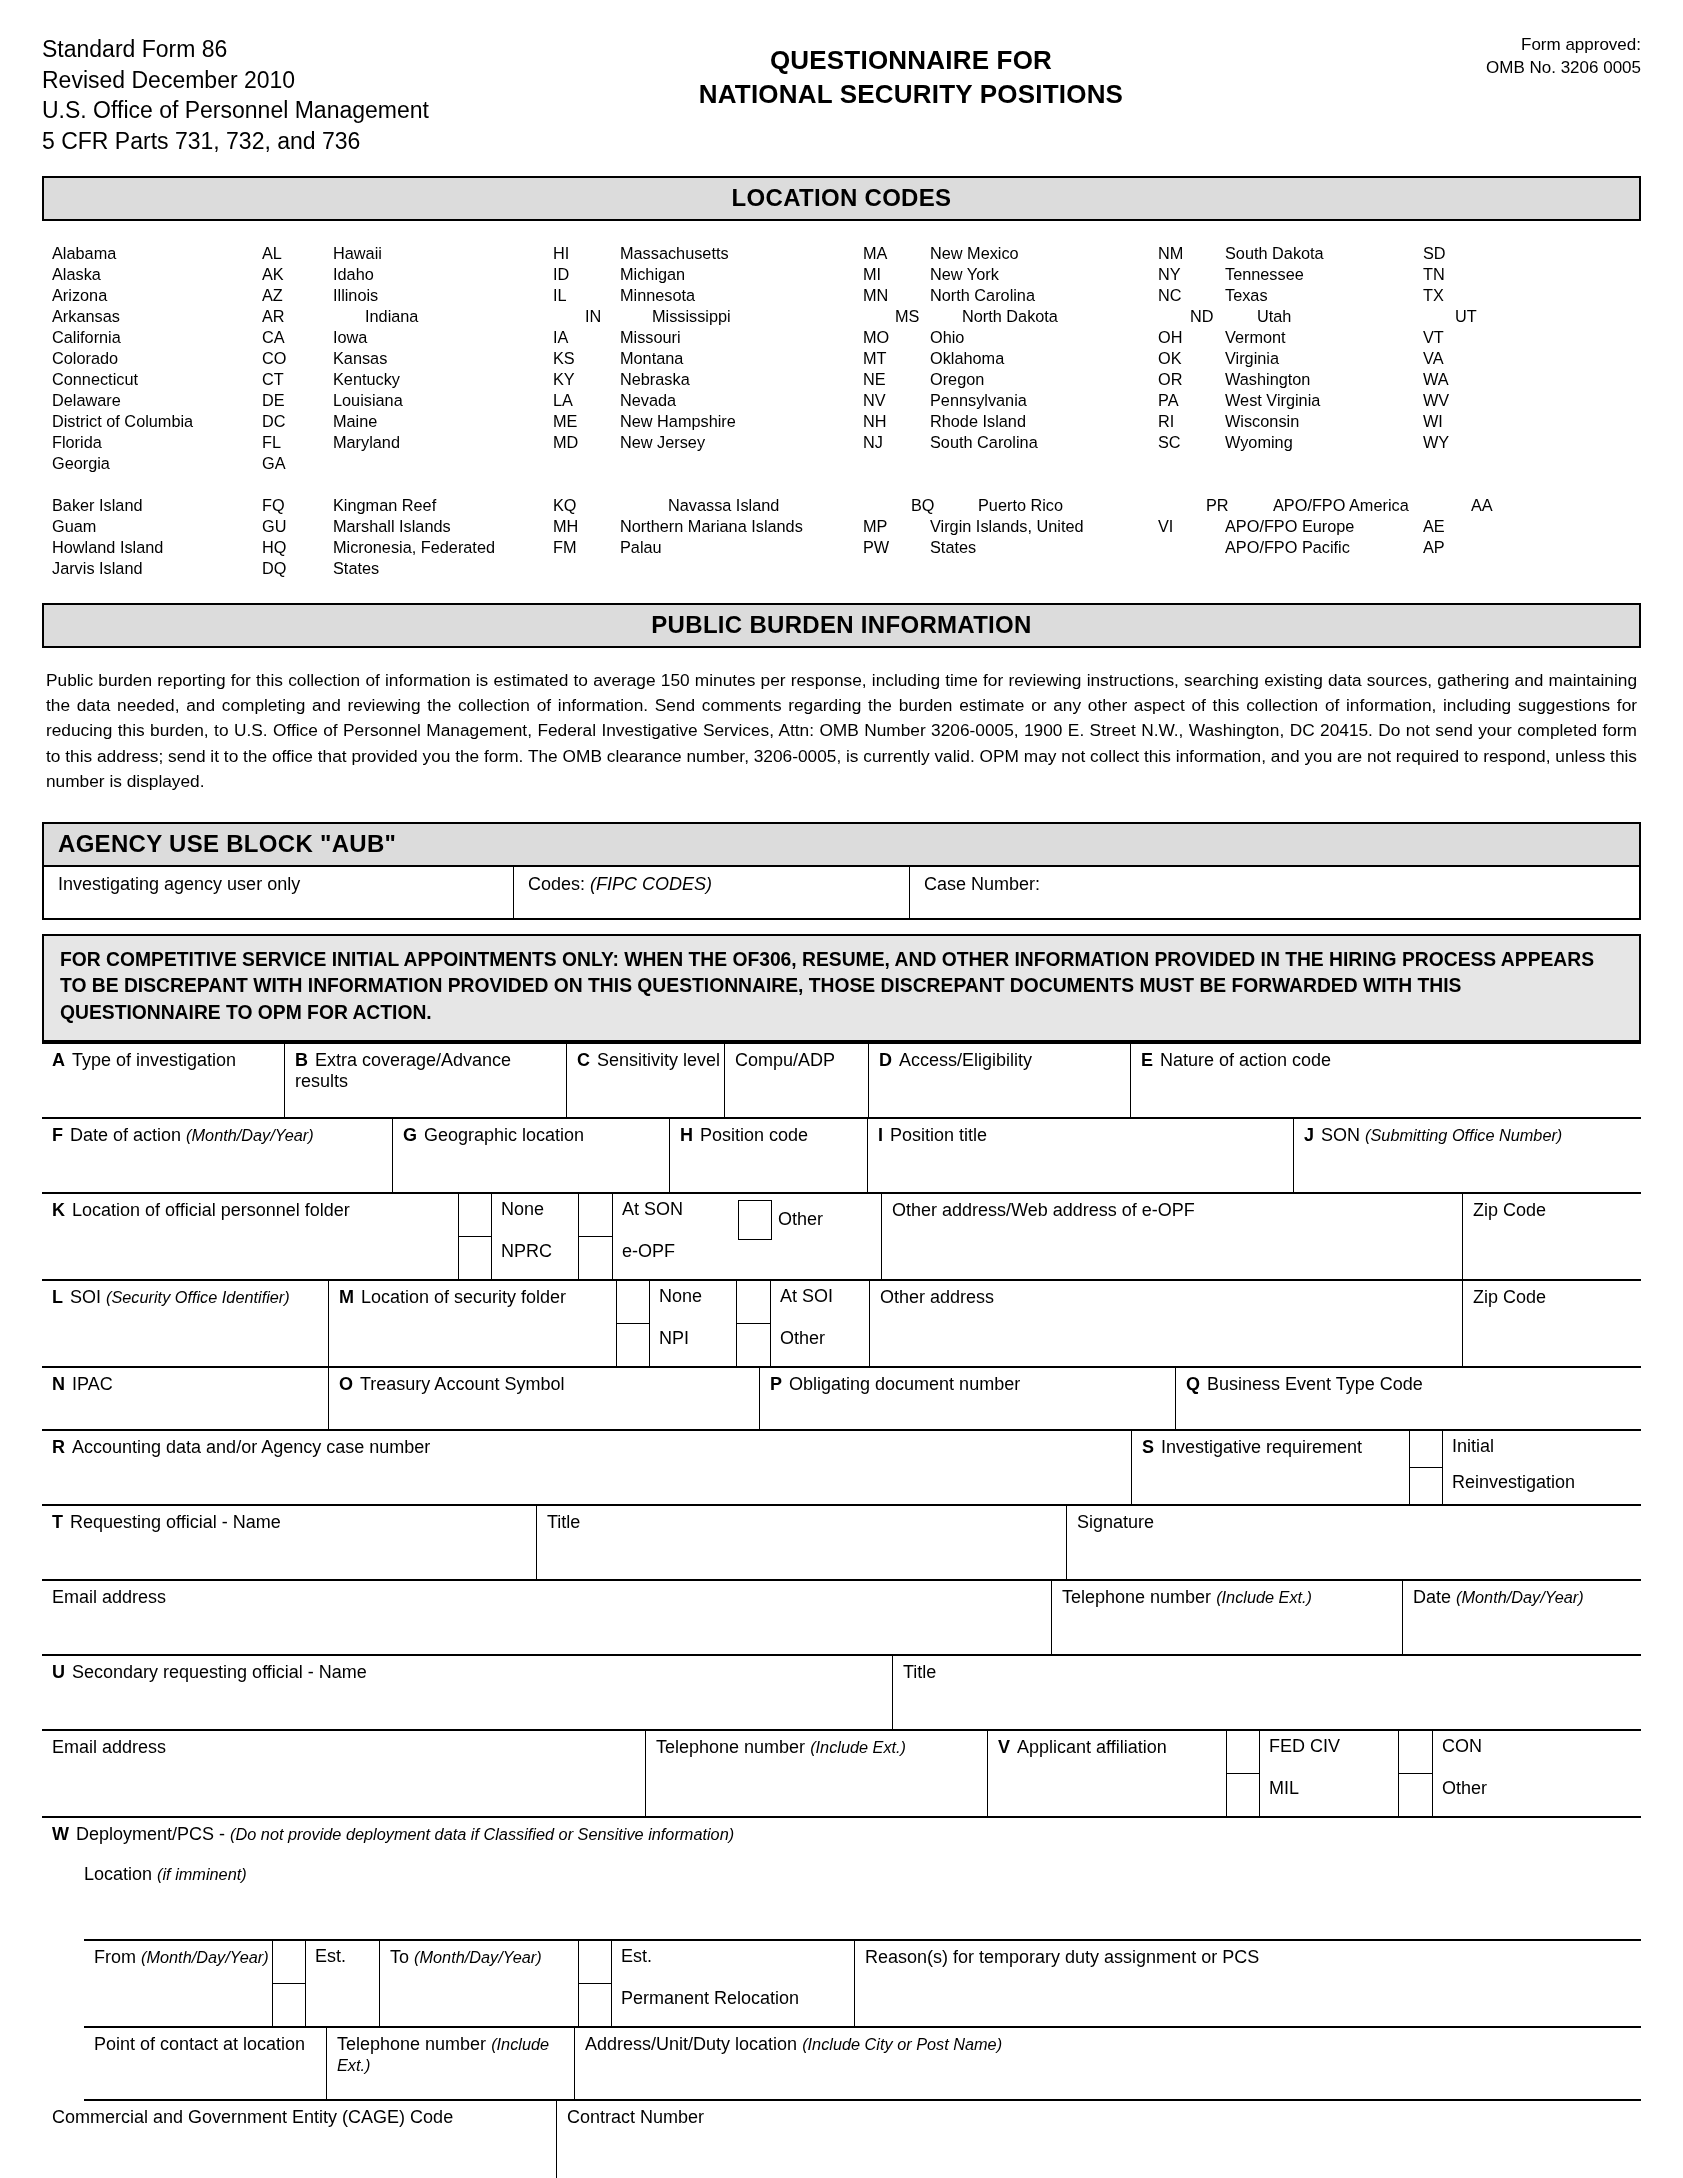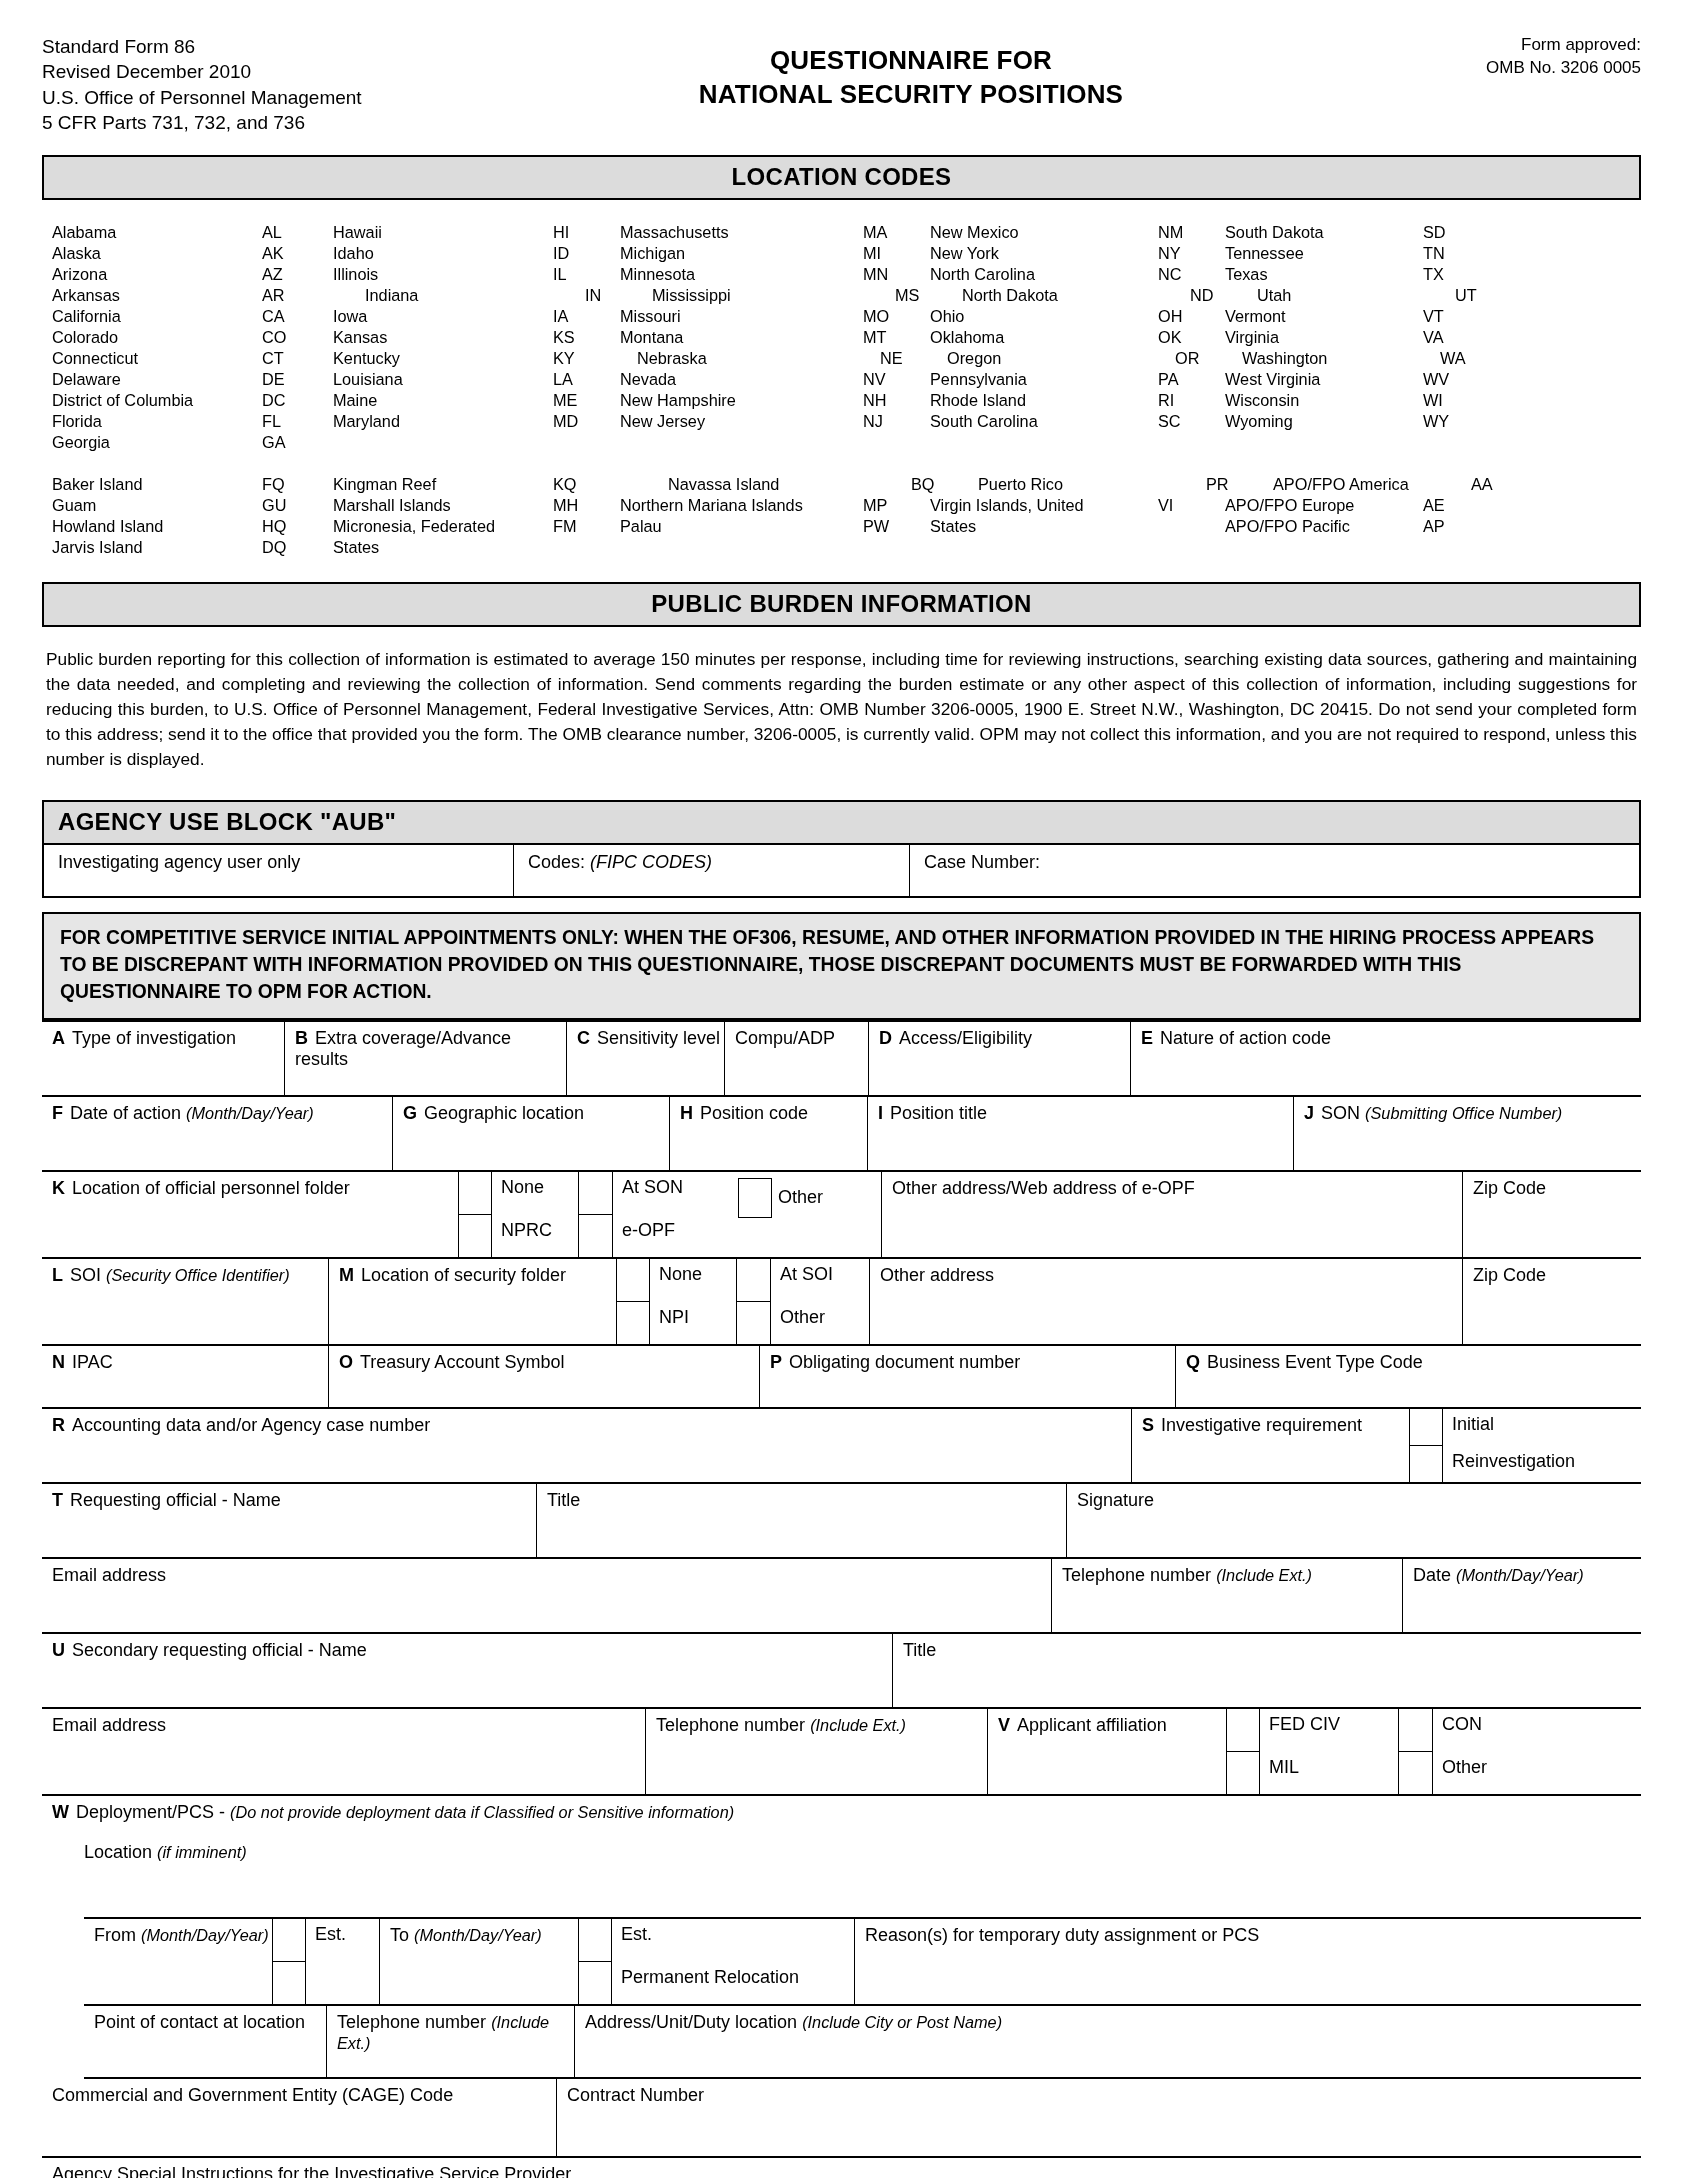--- a/index.html
+++ b/index.html
@@ -8,21 +8,21 @@
     width:1683px; height:2178px;
     background:#ffffff;
     font-family:"Liberation Sans", sans-serif;
     color:#000;
     -webkit-font-smoothing:antialiased;
   }
   .page { width:1683px; height:2178px; position:relative; padding:34px 42px 0 42px; }
 
   
   .hdr { display:flex; align-items:flex-start; }
-  .hdr-left { width:416px; font-size:19px; line-height:1.33; }
+  .hdr-left { width:416px; font-size:23px; line-height:1.33; }
   .hdr-mid { flex:1; text-align:center; font-weight:bold; font-size:26px; line-height:1.3; padding-top:10px; letter-spacing:0.2px; }
   .hdr-right { width:277px; text-align:right; font-size:17px; line-height:1.33; }
 
   
   .bar {
     background:#dcdcdc;
     border:2px solid #000;
     text-align:center;
     font-weight:bold;
     font-size:24px;
@@ -183,21 +183,21 @@
           <div style="width: 228px;">Oklahoma</div>
           <div style="width: 67px;">OK</div>
           <div style="width: 198px;">Virginia</div>
           <div style="width: 59px;">VA</div>
         </div>
         <div class="loc-row" style="display: flex;">
           <div style="width: 220px; padding-left: 10px;">Connecticut</div>
           <div style="width: 71px;">CT</div>
           <div style="width: 220px;">Kentucky</div>
           <div style="width: 67px;">KY</div>
-          <div style="width: 243px; margin-left: 17px;">Nebraska</div>
+          <div style="width: 243px;">Nebraska</div>
           <div style="width: 67px;">NE</div>
           <div style="width: 228px;">Oregon</div>
           <div style="width: 67px;">OR</div>
           <div style="width: 198px;">Washington</div>
           <div style="width: 59px;">WA</div>
         </div>
         <div class="loc-row" style="display: flex;">
           <div style="width: 220px; padding-left: 10px;">Delaware</div>
           <div style="width: 71px;">DE</div>
           <div style="width: 220px;">Louisiana</div>

